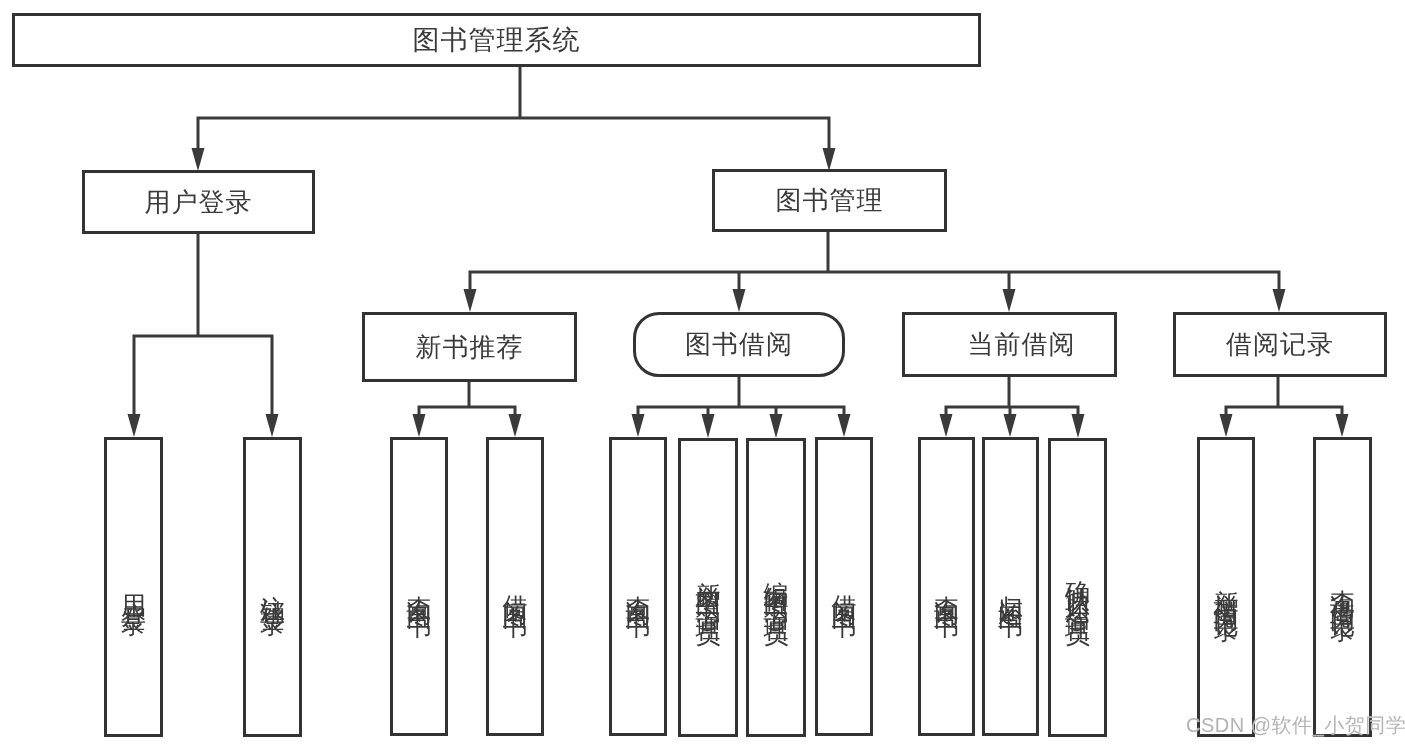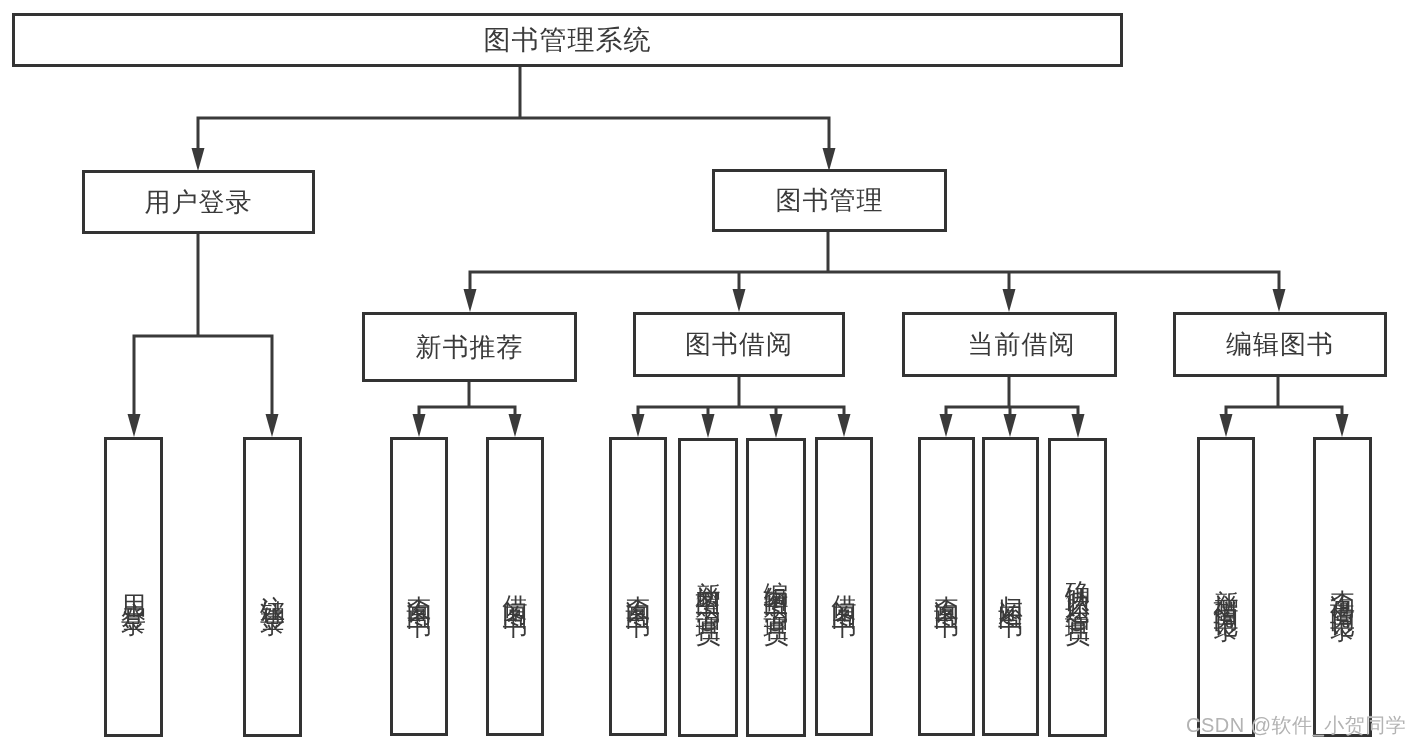--- a/index.html
+++ b/index.html
@@ -126,42 +126,42 @@
     </g>
 
     <g>
       <path class="cline" d="M1278 377 V407"></path>
       <path class="cline" d="M1226 416 V407 H1342 V416"></path>
       <polygon class="carrow" points="1219.5,414 1232.5,414 1226,437"></polygon>
       <polygon class="carrow" points="1335.5,414 1348.5,414 1342,437"></polygon>
     </g>
   </svg>
 
-  <div class="hbox rootbox" style="left:12px; top:13px; width:1111px; height:54px;">
+  <div class="hbox rootbox" style="left:12px; top:13px; width:969px; height:54px;">
     <span>图书管理系统</span>
   </div>
 
   <div class="hbox" style="left:82px; top:170px; width:233px; height:64px;">
     <span>用户登录</span>
   </div>
   <div class="hbox" style="left:712px; top:169px; width:235px; height:63px;">
     <span>图书管理</span>
   </div>
 
   <div class="hbox" style="left:362px; top:312px; width:215px; height:70px;">
     <span>新书推荐</span>
   </div>
-  <div class="hbox" style="left:633px; top:312px; width:212px; height:65px;">
+  <div class="hbox" style="left:633px; top:312px; width:212px; height:65px;border-radius:26px;">
     <span>图书借阅</span>
   </div>
   <div class="hbox" style="left:902px; top:312px; width:215px; height:65px;padding-left:24px;">
     <span>当前借阅</span>
   </div>
   <div class="hbox" style="left:1173px; top:312px; width:214px; height:65px;">
-    <span>编辑图书</span>
+    <span>借阅记录</span>
   </div>
 
   <div class="vbox" style="left:104px; top:437px; width:59px; height:300px;">
     <span class="vtext">用户登录</span>
   </div>
   <div class="vbox" style="left:243px; top:437px; width:59px; height:300px;">
     <span class="vtext">注销登录</span>
   </div>
 
   <div class="vbox" style="left:390px; top:437px; width:58px; height:299px;">

